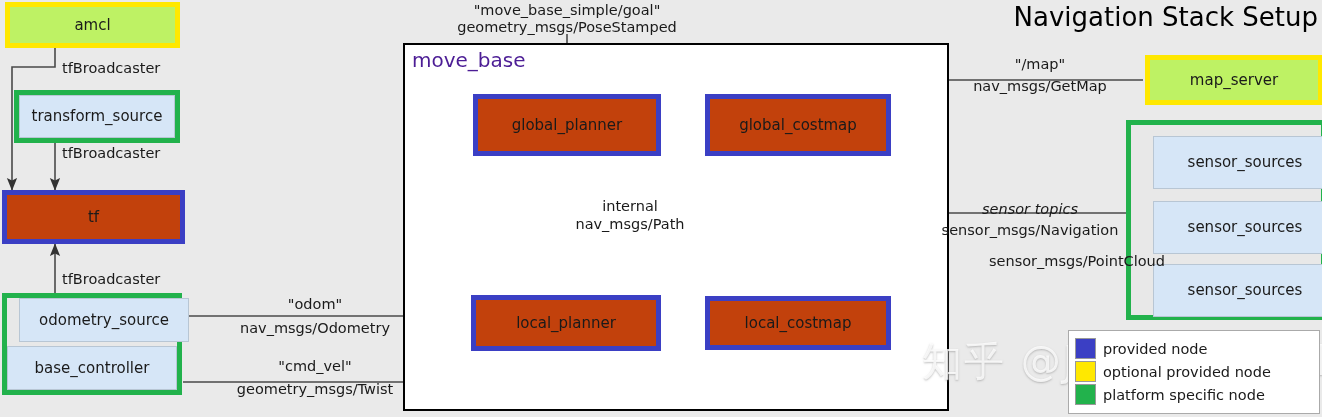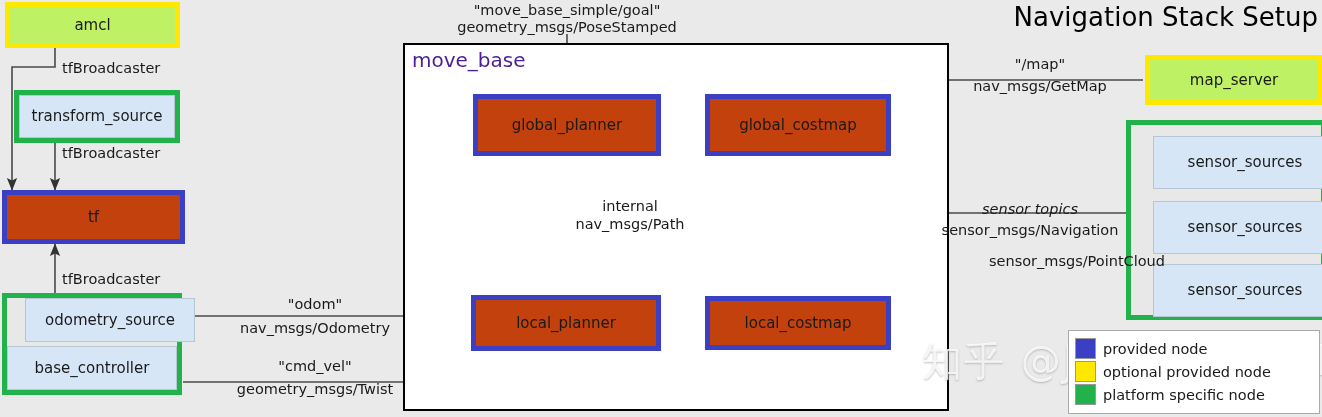--- a/index.html
+++ b/index.html
@@ -94,21 +94,21 @@
       <span>transform_source</span>
     </div>
   </div>
 
   <div class="node n-blue" style="left:2px;top:190px;width:183px;height:54px;">
     <span>tf</span>
   </div>
 
   <div class="n-green-wrap" style="position:absolute;left:2px;top:293px;
        width:180px;height:102px;box-sizing:border-box;">
-    <div class="node n-lightblue" style="position:absolute;left:18px;top:0;
+    <div class="node n-lightblue" style="position:absolute;left:12px;top:0;
          width:170px;height:44px;">
       <span>odometry_source</span>
     </div>
     <div class="node n-lightblue" style="position:absolute;left:0;top:48px;
          width:170px;height:44px;">
       <span>base_controller</span>
     </div>
   </div>
 
   <div class="node n-blue" style="left:473px;top:94px;width:188px;height:62px;">

